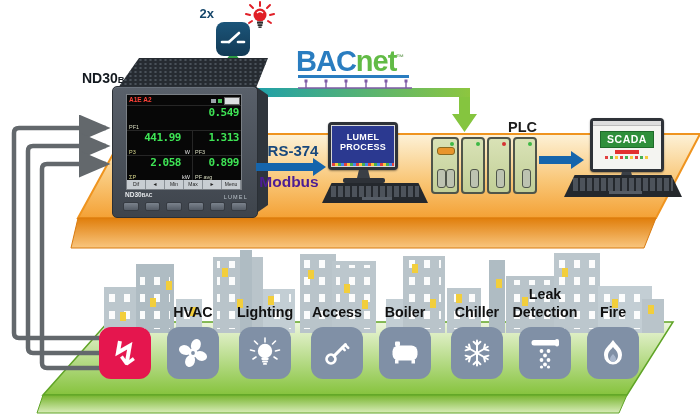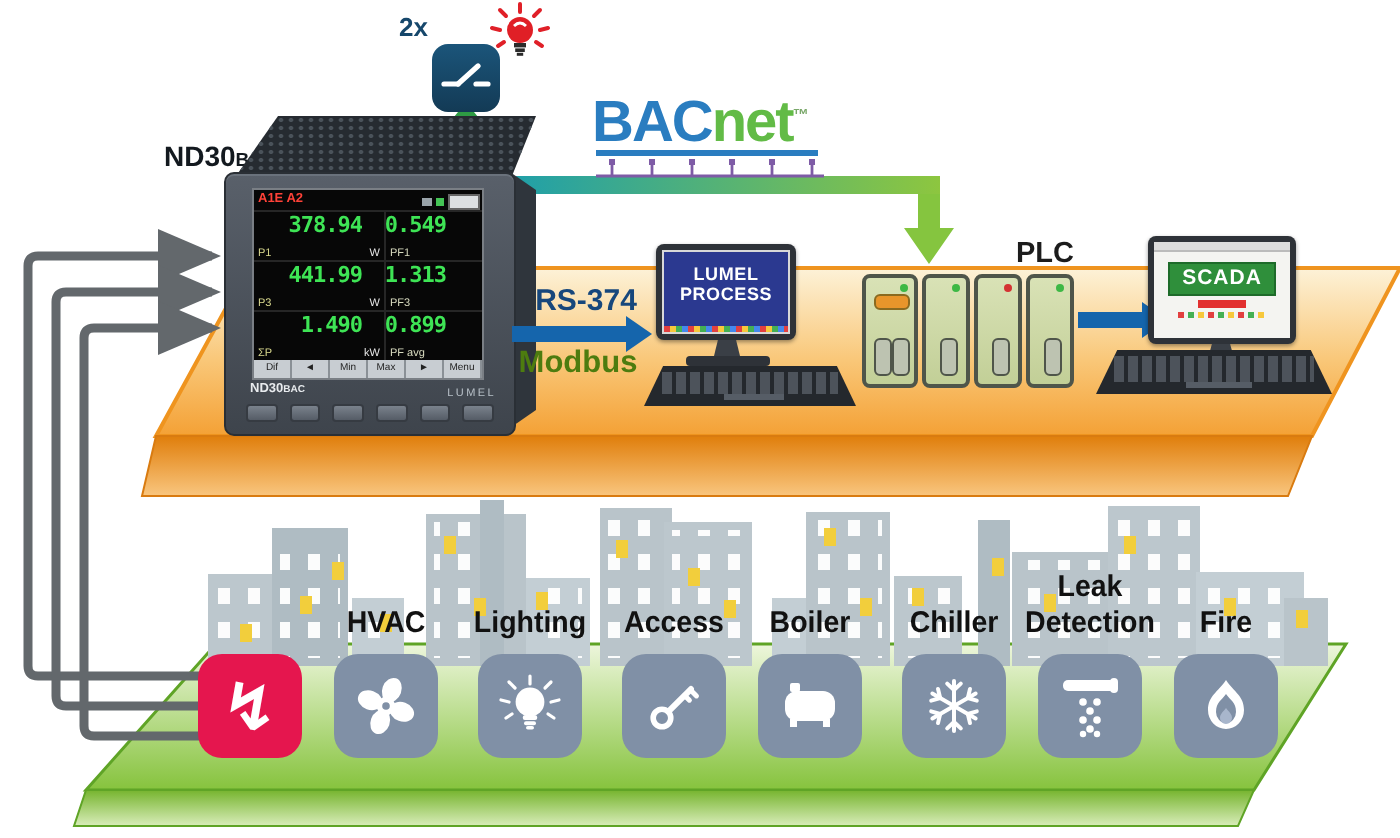--- a/index.html
+++ b/index.html
@@ -21,21 +21,21 @@
   .alarmbar{height:10px;position:relative;}
   .alarmtxt{position:absolute;left:2px;top:1px;font-size:6.5px;font-weight:bold;color:#FF4238;}
   .stico{position:absolute;right:1px;top:2px;display:flex;gap:2px;align-items:center;}
   .stico i{display:block;}
   .drow{flex:1;display:flex;border-top:1px solid #262626;position:relative;}
   .dleft{width:57%;position:relative;border-right:1px solid #262626;}
   .dright{flex:1;position:relative;}
   .dval{position:absolute;top:0;font-family:"DejaVu Sans Mono",monospace;font-weight:bold;
         font-size:11px;color:#3EE455;letter-spacing:-0.5px;}
   .dleft .dval{right:11px;}
-  .dright .dval{right:18px;}
+  .dright .dval{right:2px;}
   .dch{position:absolute;left:2px;bottom:0;font-size:5.5px;color:#D9D98E;}
   .dunit{position:absolute;right:2px;bottom:0;font-size:5.5px;color:#E6E6E6;}
   .dpfl{position:absolute;left:2px;bottom:0;font-size:5.5px;color:#D9DCC0;}
   .softkeys{height:9px;background:#C8CDD2;display:flex;}
   .softkeys span{flex:1;border-right:1px solid #8A9096;font-size:5px;color:#222;
         text-align:center;line-height:9px;overflow:hidden;}
   .frontlabel{position:absolute;left:12px;top:104px;font-size:6.5px;color:#E8EBEE;font-weight:bold;}
   .frontlabel .sub{font-size:5px;}
   .brandlabel{position:absolute;right:9px;top:107px;font-size:5.5px;letter-spacing:1.2px;color:#B8C0C8;}
   .btnrow{position:absolute;left:7px;right:7px;top:115px;height:9px;display:flex;}
@@ -60,21 +60,21 @@
   .bacnet .underline{position:absolute;left:2px;top:33px;width:111px;height:2.5px;background:#2A7DC0;}
   .bacnet svg{position:absolute;left:0;top:37px;}
 
   
   .harrow{position:absolute;height:8px;background:#1565AC;}
   .harrow::after{content:'';position:absolute;right:-13px;top:-5px;width:0;height:0;
         border-left:13px solid #1565AC;border-top:9px solid transparent;border-bottom:9px solid transparent;}
   .rs485-1{position:absolute;left:258px;top:142px;width:70px;text-align:center;
         font-size:15px;font-weight:bold;color:#17477C;}
   .rs485-2{position:absolute;left:250px;top:173px;width:78px;text-align:center;
-        font-size:15.5px;font-weight:bold;color:#4d7c0f;}
+        font-size:15.5px;font-weight:bold;color:#4c1d95;}
   .plclabel{position:absolute;left:508px;top:119px;font-size:14.5px;font-weight:bold;color:#1c1c1c;text-align:right;}
 
   
   .pcgroup{position:absolute;}
   .mon{position:absolute;background:#2E3238;border-radius:4px;padding:3px;box-shadow:0 1px 2px rgba(0,0,0,.4);}
   .scr{width:100%;height:100%;position:relative;overflow:hidden;}
   .lumelscr{background:#2B3990;border:1px solid #D8D8D8;box-sizing:border-box;}
   .lumelscr .l1{margin-top:6px;text-align:center;color:#fff;font-weight:bold;font-size:9px;letter-spacing:.3px;}
   .lumelscr .l2{text-align:center;color:#fff;font-weight:bold;font-size:9px;letter-spacing:.3px;}
   .taskbar{position:absolute;bottom:0;left:0;right:0;height:3px;
@@ -235,44 +235,39 @@
       <div class="screen">
         <div class="alarmbar">
           <span class="alarmtxt">A1E A2</span>
           <span class="stico">
             <i style="width:5px;height:4px;background:#9AA4AA"></i>
             <i style="width:4px;height:4px;background:#44C455"></i>
             <i style="width:14px;height:6px;background:#DDE0E2;border:1px solid #666"></i>
           </span>
         </div>
         <div class="drow">
-          <div class="dleft">
-              <span class="dval">378.94</span>
-              <span class="dch">P1</span>
-              <span class="dunit">W</span>
-            </div>
           <div class="dright">
               <span class="dval">0.549</span>
               <span class="dpfl">PF1</span>
             </div>
         </div>
         <div class="drow">
           <div class="dleft">
               <span class="dval">441.99</span>
               <span class="dch">P3</span>
               <span class="dunit">W</span>
             </div>
           <div class="dright">
               <span class="dval">1.313</span>
               <span class="dpfl">PF3</span>
             </div>
         </div>
         <div class="drow">
           <div class="dleft">
-              <span class="dval">1.490</span>
+              <span class="dval">2.058</span>
               <span class="dch">ΣP</span>
               <span class="dunit">kW</span>
             </div>
           <div class="dright">
               <span class="dval">0.899</span>
               <span class="dpfl">PF avg</span>
             </div>
         </div>
         <div class="softkeys">
           <span>Dif</span>
@@ -381,21 +376,21 @@
       <i class="slot" style="left:7px;"></i>
     </div>
     <div class="plcmod" style="width:24px;">
       <i class="led" style="background:#3DB845;"></i>
       <i class="slot" style="left:7px;"></i>
     </div>
   </div>
 
   <div class="harrow" style="left:539px;top:156px;width:32px;"></div>
 
-  <div class="pcgroup" style="left:548px;top:118px;width:130px;height:90px;">
+  <div class="pcgroup" style="left:564px;top:118px;width:130px;height:90px;">
     <div class="mon" style="left:26px;top:0;width:68px;height:48px;">
       <div class="scr scadascr">
         <div class="top"></div>
         <div class="scadabox">SCADA</div>
         <div class="redbar"></div>
         <div class="dotrow"></div>
       </div>
     </div>
     <div class="stand" style="left:56px;top:54px;width:13px;height:7px;"></div>
     <div class="base" style="left:40px;top:60px;width:45px;height:5px;"></div>

